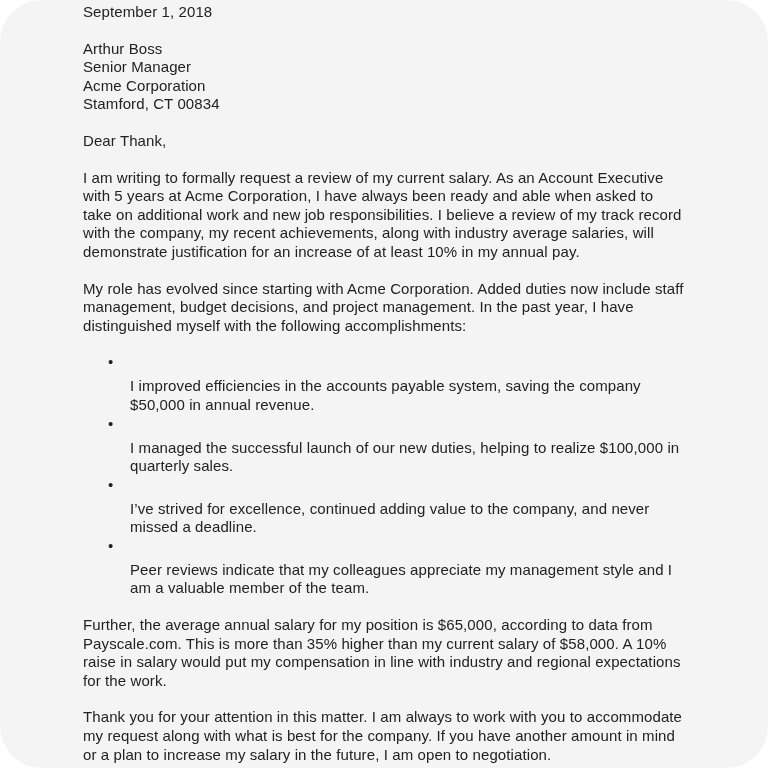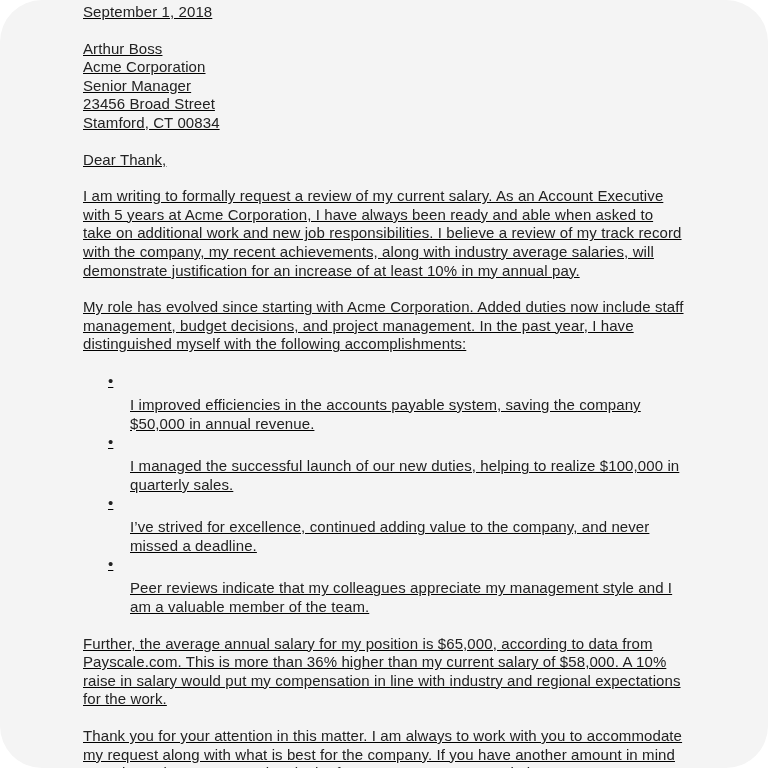--- a/index.html
+++ b/index.html
@@ -11,21 +11,20 @@
     font-family: "Liberation Sans", sans-serif;
   }
   .canvas {
     position: absolute;
     inset: 0;
     width: 768px;
     height: 768px;
     background: #f4f4f4;
     border-radius: 42px;
     overflow: hidden;
-    text-decoration: underline;
   }
   .letter {
     box-sizing: border-box;
     width: 768px;
     padding: 3px 84px 0 83px;
     font-size: 15px;
     line-height: 18.6px;
     color: #222222;
     letter-spacing: 0.1px;
   }
@@ -59,23 +58,22 @@
 </head>
 <body>
 
 <div class="canvas">
   <div class="letter">
 
     <p>September 1, 2018</p>
 
     <div class="block">
       <div>Arthur Boss</div>
+      <div>Senior Manager</div>
       <div>Acme Corporation</div>
-      <div>Senior Manager</div>
-      <div>23456 Broad Street</div>
       <div>Stamford, CT 00834</div>
     </div>
 
     <p>Dear Thank,</p>
 
     <p>I am writing to formally request a review of my current salary. As an Account Executive with 5 years at Acme Corporation, I have always been ready and able when asked to take on additional work and new job responsibilities. I believe a review of my track record with the company, my recent achievements, along with industry average salaries, will demonstrate justification for an increase of at least 10% in my annual pay.</p>
 
     <p>My role has evolved since starting with Acme Corporation. Added duties now include staff management, budget decisions, and project management. In the past year, I have distinguished myself with the following accomplishments:</p>
 
     <ul class="accomplishments">
@@ -90,21 +88,21 @@
       <li>
         <span class="marker">•</span>
         <span class="li-text">I’ve strived for excellence, continued adding value to the company, and never missed a deadline.</span>
       </li>
       <li>
         <span class="marker">•</span>
         <span class="li-text">Peer reviews indicate that my colleagues appreciate my management style and I am a valuable member of the team.</span>
       </li>
     </ul>
 
-    <p>Further, the average annual salary for my position is $65,000, according to data from Payscale.com. This is more than 36% higher than my current salary of $58,000. A 10% raise in salary would put my compensation in line with industry and regional expectations for the work.</p>
+    <p>Further, the average annual salary for my position is $65,000, according to data from Payscale.com. This is more than 35% higher than my current salary of $58,000. A 10% raise in salary would put my compensation in line with industry and regional expectations for the work.</p>
 
     <p>Thank you for your attention in this matter. I am always to work with you to accommodate my request along with what is best for the company. If you have another amount in mind or a plan to increase my salary in the future, I am open to negotiation.</p>
 
 
     <p class="signature">Broad Employee</p>
 
   </div>
 </div>
 
 </body></html>

